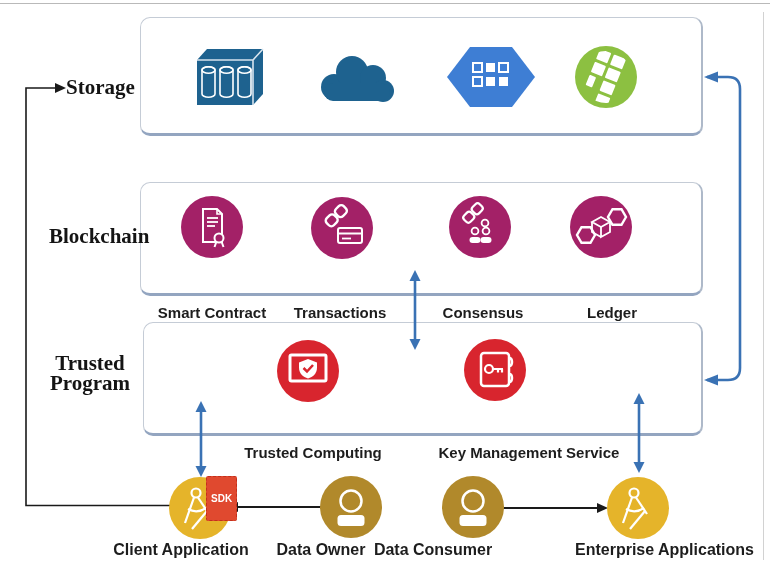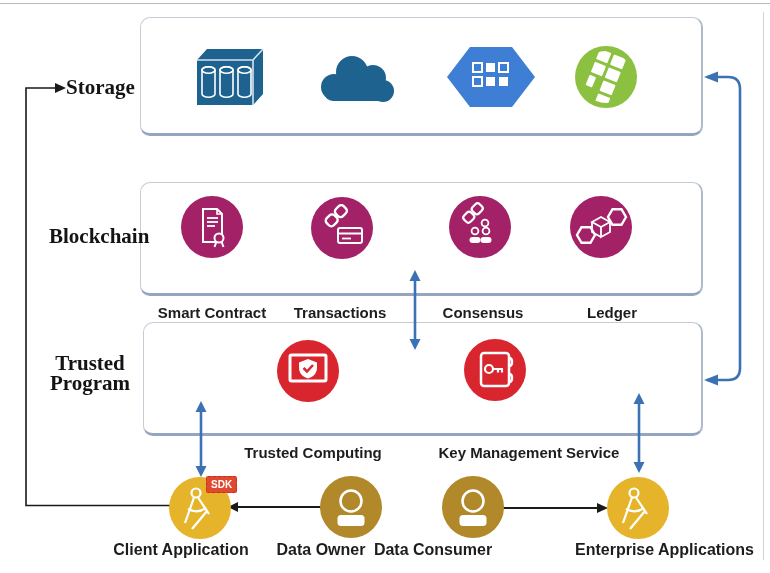--- a/index.html
+++ b/index.html
@@ -18,21 +18,21 @@
                font-size:21px;color:#141414;white-space:nowrap;}
   #lbl-storage{left:66px;top:75px;}
   #lbl-blockchain{left:25px;top:224px;padding-left:24px;}
   #lbl-trusted{left:40px;top:353px;width:100px;text-align:center;line-height:20px;white-space:normal;font-family:Liberation Serif, serif;}
 
   .icon{position:absolute;}
   .ilabel{position:absolute;font-weight:bold;font-size:15px;color:#1d1d1d;text-align:center;white-space:nowrap;margin-top:43px;}
   .alabel{position:absolute;font-weight:bold;font-size:16px;color:#1d1d1d;text-align:center;white-space:nowrap;}
 
   .badge-sdk{position:absolute;left:206px;top:476px;background:#e0492f;border:1.5px dashed #c2301c;
-             color:#ffffff;font-weight:bold;font-size:10px;padding:2px 4px;border-radius:2px;z-index:8;}
+             color:#ffffff;font-weight:bold;font-size:10px;padding:16px 4px;border-radius:2px;z-index:8;}
 
   svg.overlay{position:absolute;left:0;top:0;z-index:5;pointer-events:none;}
   .icon{z-index:6;}
 </style>
 </head>
 <body>
 
 <div class="canvas">
 
   <div class="page-top-line"></div>

